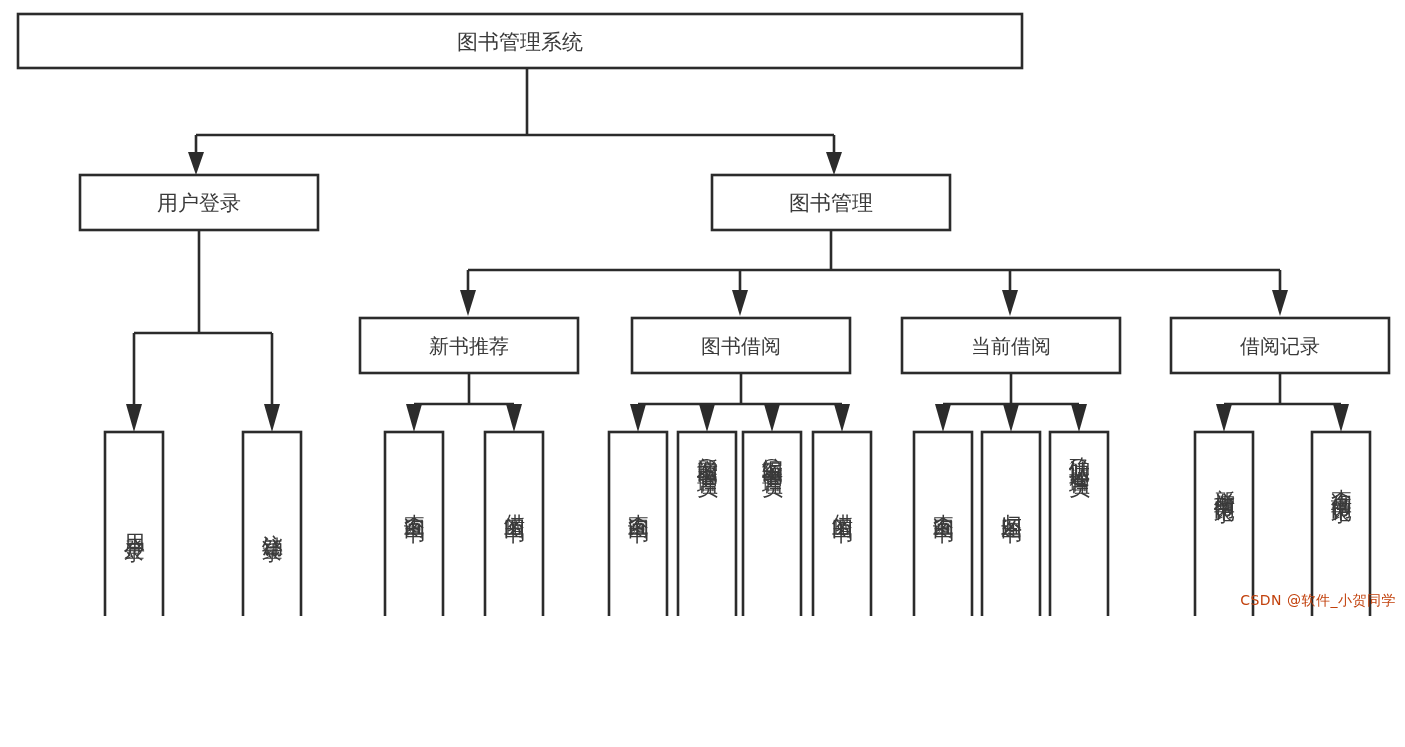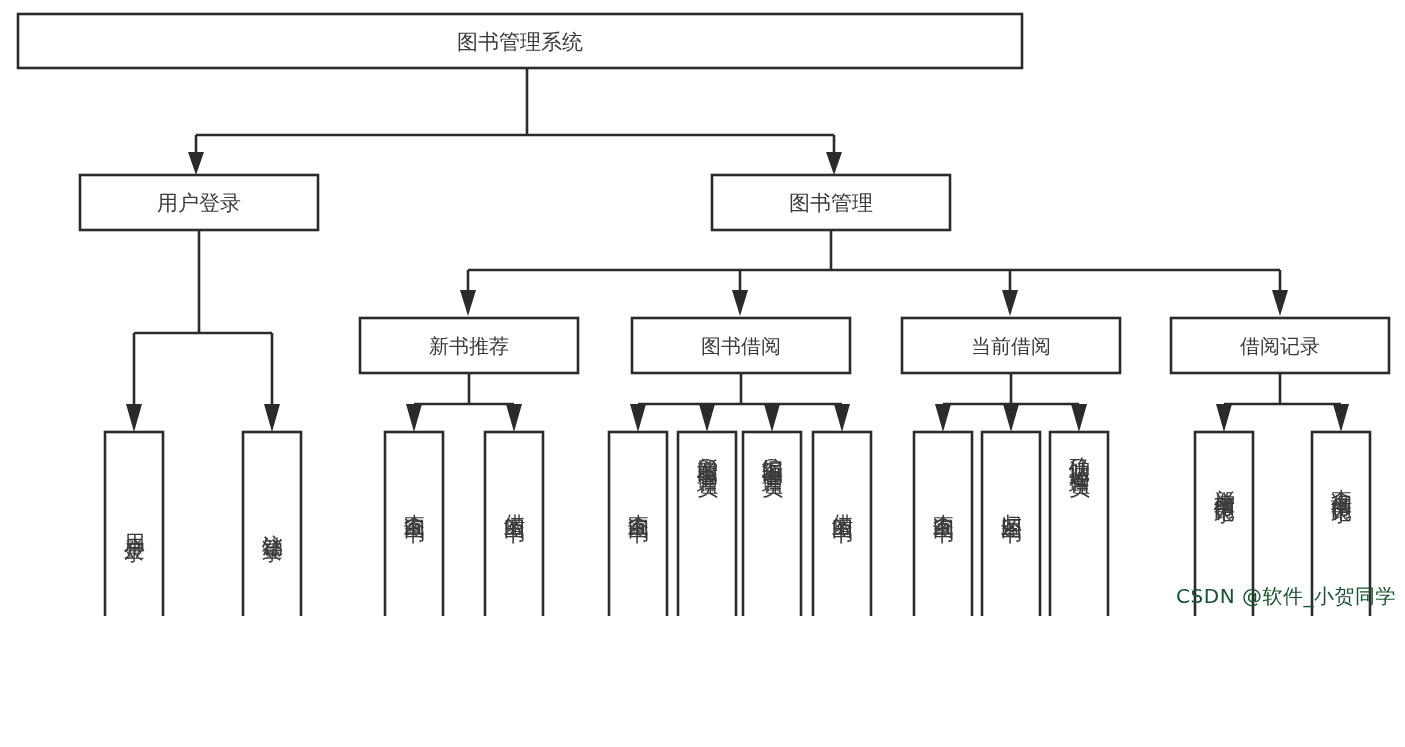--- a/index.html
+++ b/index.html
@@ -65,22 +65,22 @@
     line-height: 1.18;
     letter-spacing: 3px;
     color: #3a3a3a;
     white-space: nowrap;
   }
   .watermark {
     position: absolute;
     right: 9px;
     bottom: 6px;
     font-family: "DejaVu Sans", "Liberation Sans", sans-serif;
-    font-size: 20px;
-    color: #14532d;
+    font-size: 14px;
+    color: #c2410c;
     letter-spacing: 0.5px;
     white-space: nowrap;
   }
 </style>
 </head>
 <body>
 
 <div id="diagram-root">
 
   <svg class="flow" viewBox="0 0 1405 747" xmlns="http://www.w3.org/2000/svg">

